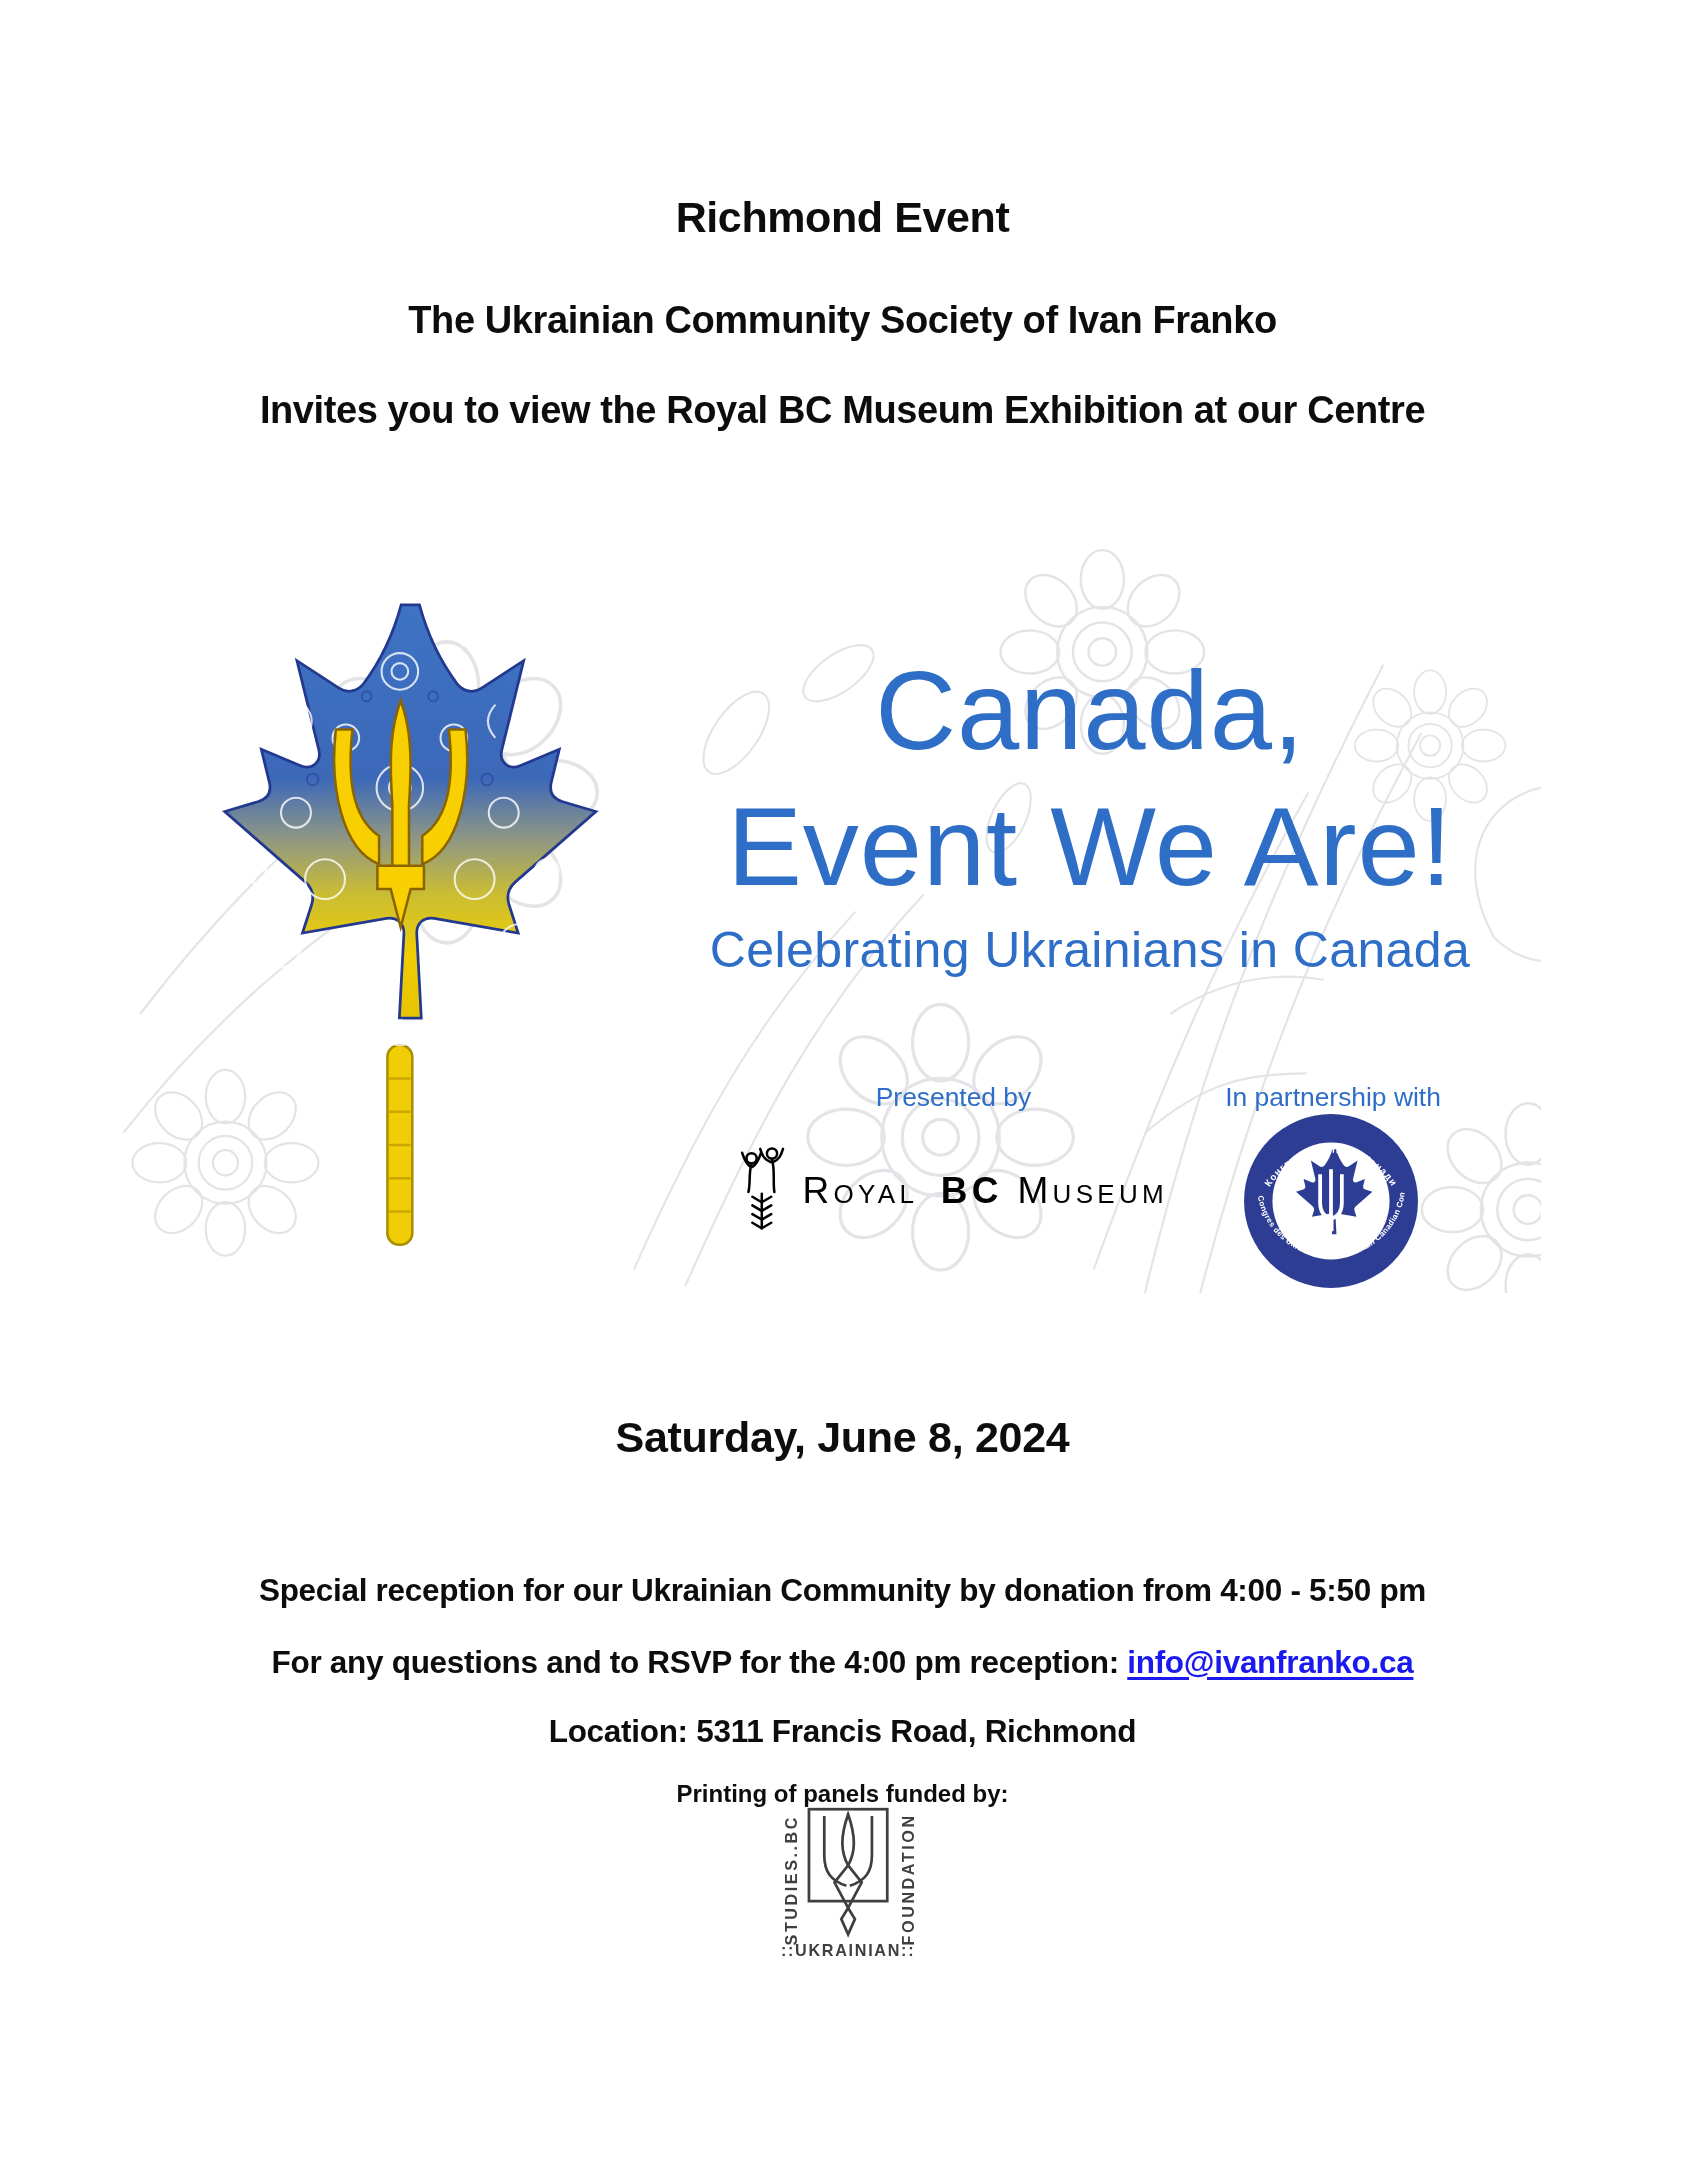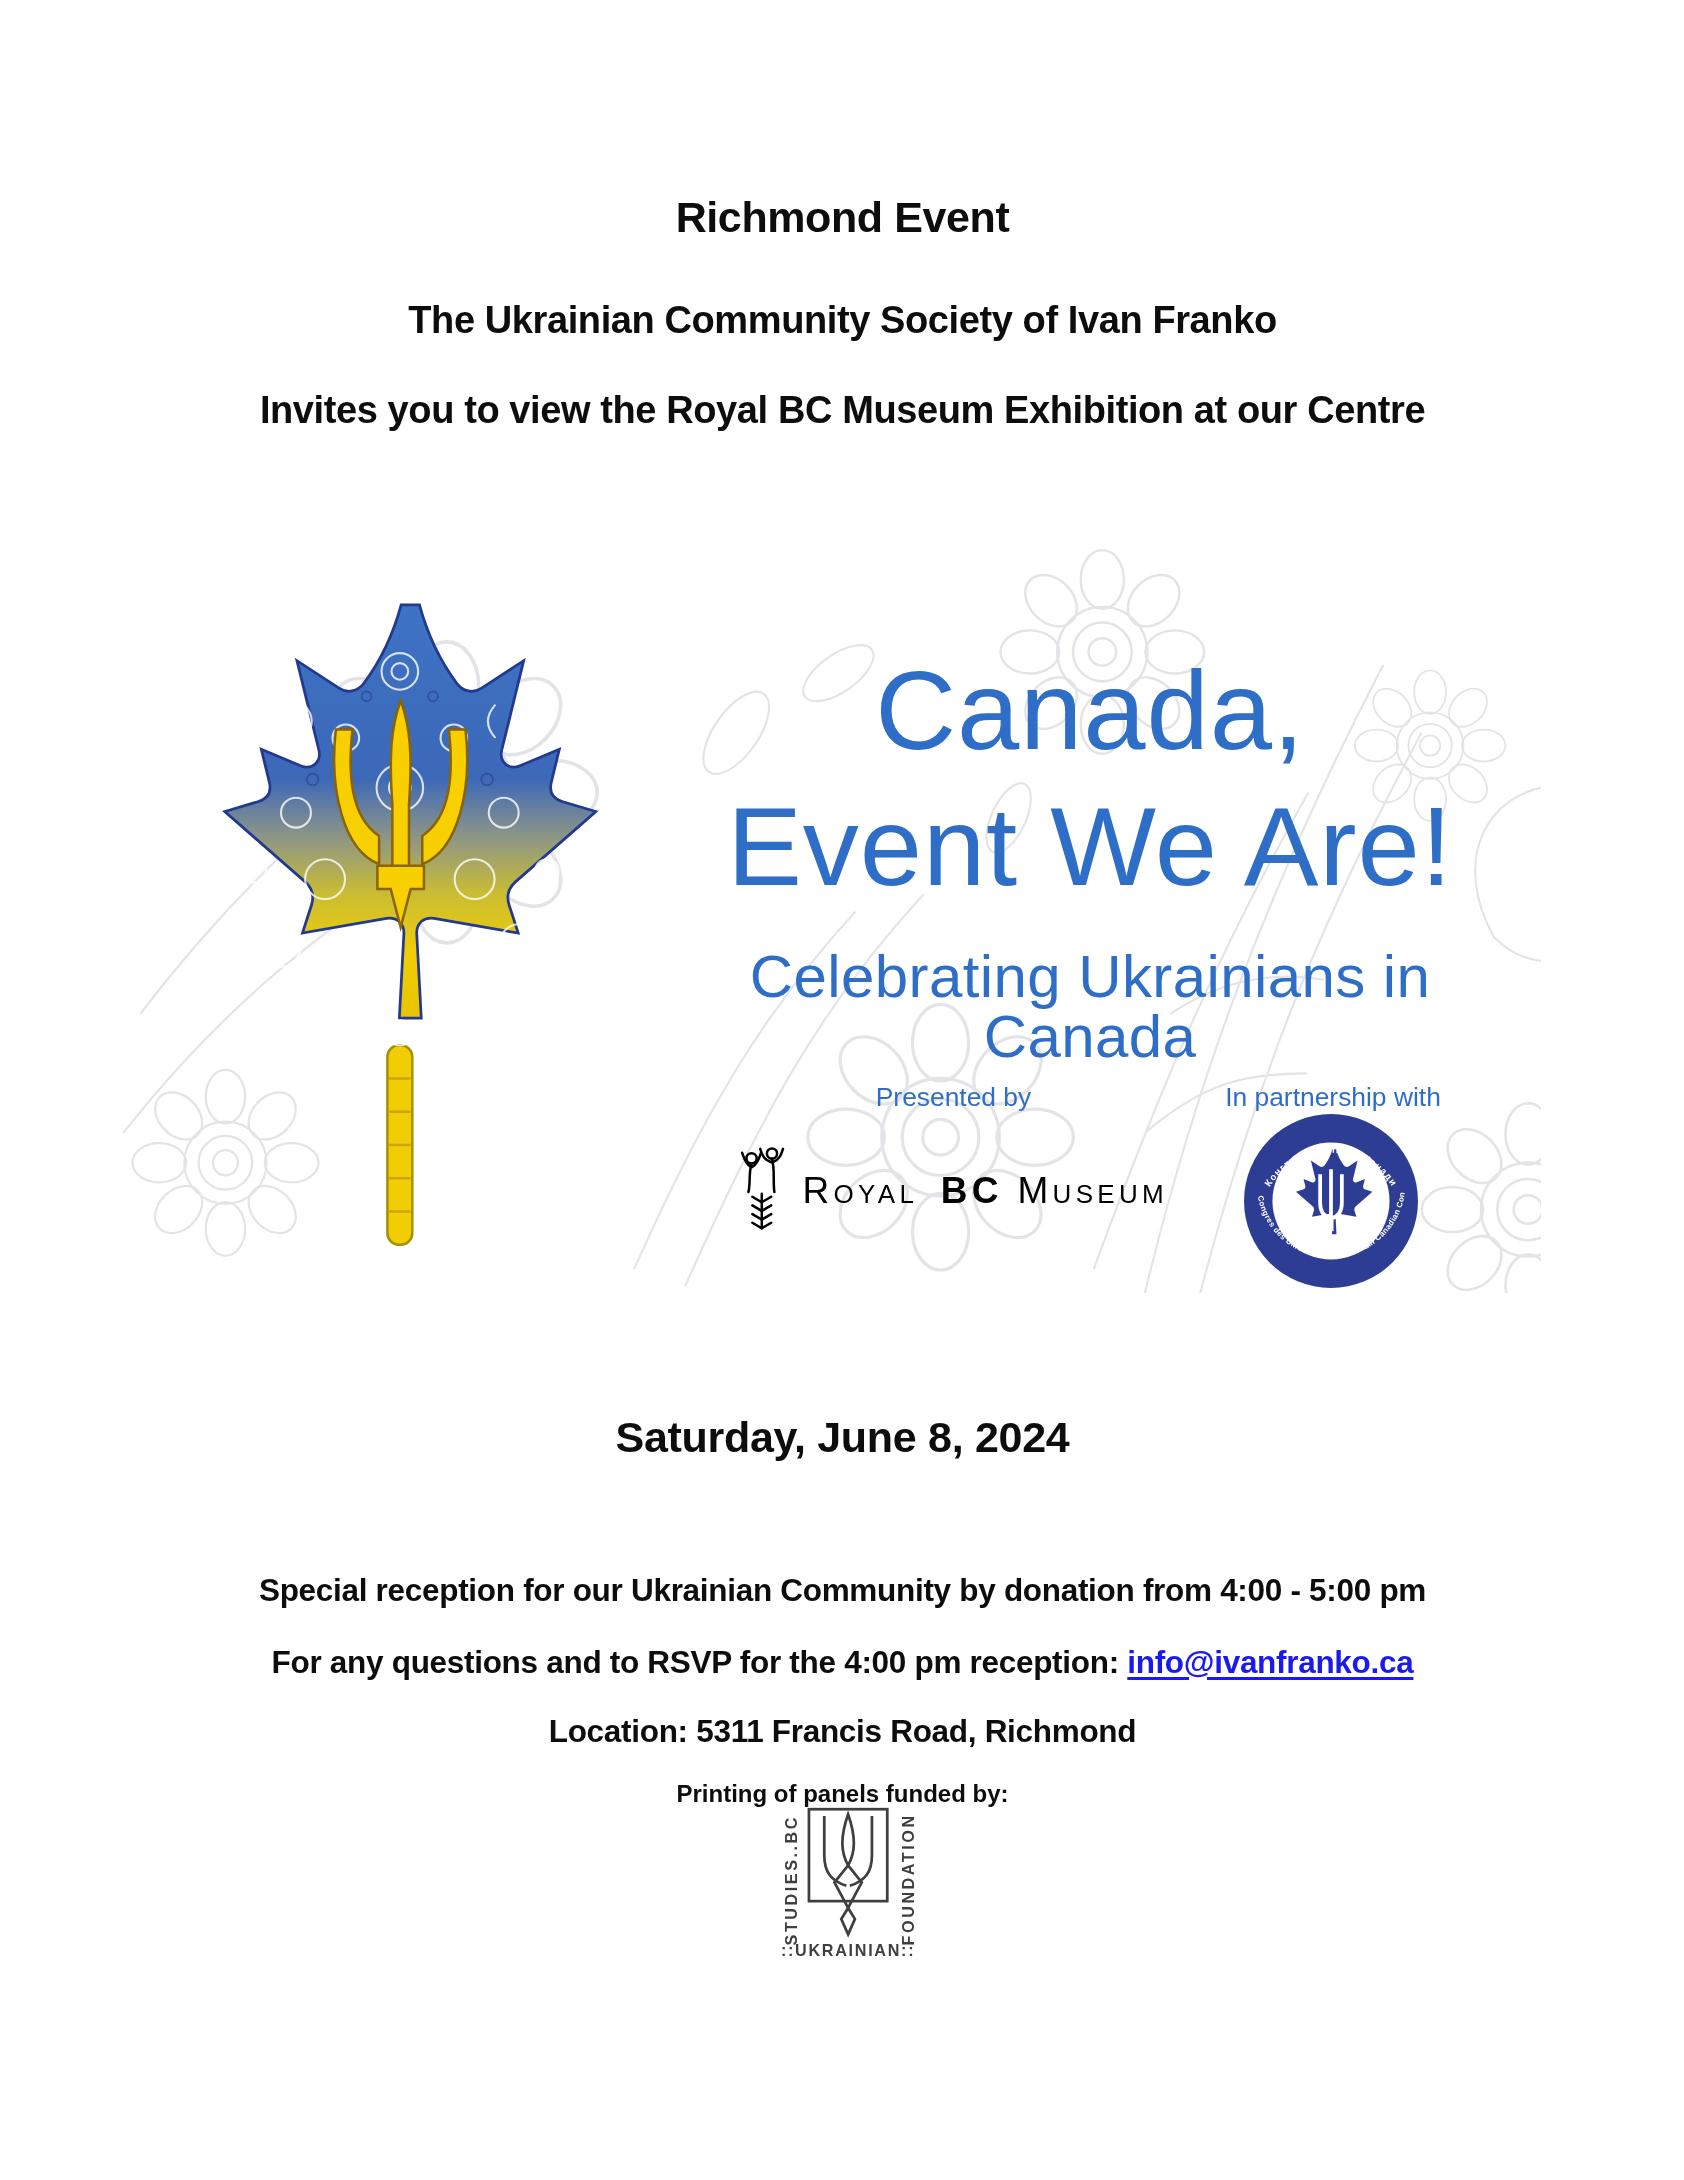--- a/index.html
+++ b/index.html
@@ -12,21 +12,21 @@
   .h-sub1{top:261px;font-size:38px;}
   .h-sub2{top:351px;font-size:38px;}
 
   
   .banner{position:absolute;left:89px;top:537px;width:1452px;height:756px;background:#fff;overflow:hidden;}
   .pattern-svg{position:absolute;left:0;top:0;width:100%;height:100%;}
   .leaf-svg{position:absolute;left:38px;top:43px;width:554px;height:698px;}
   .banner-headline{position:absolute;left:554px;top:0;width:894px;text-align:center;color:#2e6ec7;}
   .bh-line1{margin-top:118px;font-size:112px;line-height:1;letter-spacing:0.9px;}
   .bh-line2{margin-top:24px;font-size:112px;line-height:1;letter-spacing:0.9px;}
-  .bh-line3{margin-top:44px;font-size:60px;line-height:1;letter-spacing:0.4px;}
+  .bh-line3{margin-top:22px;font-size:50px;line-height:1;letter-spacing:0.4px;}
   .presented-label{position:absolute;top:545px;left:728px;width:273px;text-align:center;font-size:26.4px;color:#2e6ec7;}
   .partnership-label{position:absolute;top:545px;left:1099px;width:290px;text-align:center;font-size:26.4px;color:#2e6ec7;}
   .rbcm{position:absolute;top:606px;left:643px;width:443px;display:flex;align-items:center;justify-content:center;gap:8.5px;}
   .rbcm-words{font-size:37px;letter-spacing:4.3px;font-variant:small-caps;white-space:nowrap;color:#000;}
   .rbcm-words .w{font-weight:400;}
   .rbcm-words .bc{font-weight:bold;margin-left:8px;}
   .ucc-svg{position:absolute;left:1150px;top:572px;width:184px;height:184px;}
 
   
   .detail{position:absolute;left:0;right:0;text-align:center;font-weight:bold;color:#0d0d0d;letter-spacing:-0.3px;}
@@ -198,21 +198,21 @@
       <text font-size="9.5" font-weight="bold" fill="#ffffff" letter-spacing="0.4">
         <textPath href="#ucc-bottom-arc" startOffset="1%">Congres des Ukrainiens Canadiens</textPath>
       </text>
       <text font-size="9.5" font-weight="bold" fill="#ffffff" letter-spacing="0.4">
         <textPath href="#ucc-bottom-arc" startOffset="54%">Ukrainian Canadian Congress</textPath>
       </text>
     </svg>
   </section>
 
   <p class="detail d-date">Saturday, June 8, 2024</p>
-  <p class="detail d-reception">Special reception for our Ukrainian Community by donation from 4:00 - 5:00 pm</p>
+  <p class="detail d-reception">Special reception for our Ukrainian Community by donation from 4:00 - 5:50 pm</p>
   <p class="detail d-rsvp"><span>For any questions and to RSVP for the 4:00 pm reception: </span><a class="email-link" href="#">info@ivanfranko.ca</a></p>
   <p class="detail d-location">Location: 5311 Francis Road, Richmond</p>
   <p class="detail d-funding">Printing of panels funded by:</p>
 
   <div class="usbcf">
     <svg viewBox="0 0 300 235" width="256" height="200" aria-hidden="true">
       <g fill="none" stroke="#3f3f3f" stroke-width="3.2">
         <rect x="110" y="12" width="92" height="108"></rect>
         <path d="M128,20 V66 C128,86 136,96 154,102"></path>
         <path d="M184,20 V66 C184,86 176,96 158,102"></path>

